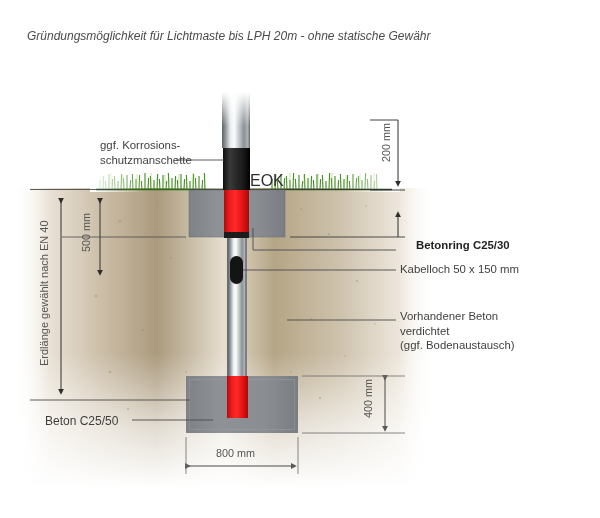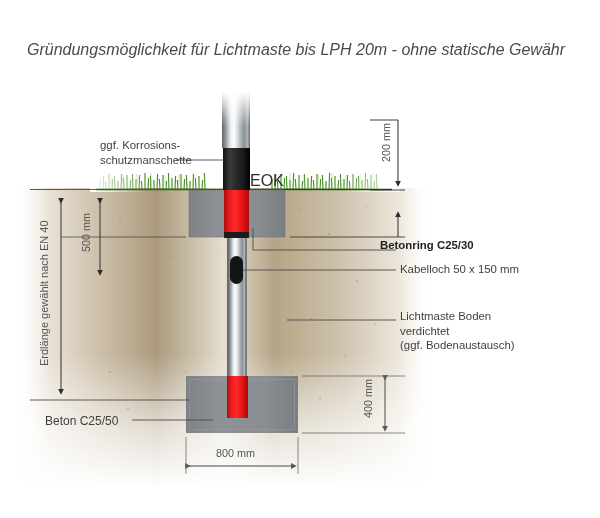--- a/index.html
+++ b/index.html
@@ -19,24 +19,24 @@
   
   #header { position: absolute; left: 27px; top: 28px; }
   #title {
     font-size: 12.5px;
     font-weight: bold;
     color: #2b2b2b;
     letter-spacing: -0.1px;
     white-space: nowrap;
   }
   #subtitle {
-    font-size: 16px;
+    font-size: 12px;
     font-style: italic;
     color: #4a4a4a;
-    margin-top: 13px;
+    margin-top: 1px;
     white-space: nowrap;
   }
 
   
   #canvas { position: absolute; left: 0; top: 0; width: 600px; height: 518px; }
   #canvas svg { position: absolute; left: 0; top: 0; }
 
   
   .lbl {
     position: absolute;
@@ -51,21 +51,21 @@
     font-size: 10.8px;
     color: #555;
     white-space: nowrap;
   }
   .vert {
     transform-origin: 0 0;
     transform: rotate(-90deg);
   }
   #lbl-korrosion { left: 53px;  top: 138px; margin-left: 47px; }
   #lbl-eok      { left: 250px; top: 174px; font-size: 16px; color: #2d2d2d; }
-  #lbl-betonring{ left: 380px; top: 238px; text-align: center; }
+  #lbl-betonring{ left: 416px; top: 238px; text-align: center; }
   #lbl-kabelloch{ left: 400px; top: 262px; }
   #lbl-boden    { left: 400px; top: 309px; }
   #lbl-beton    { left: 45px;  top: 414px; font-size: 12px; }
 
   #dim-200  { left: 380px; top: 162px; }
   #dim-500  { left: 80px;  top: 252px; }
   #dim-400  { left: 362px; top: 418px; }
   #dim-800  { left: 216px; top: 447px; }
   #dim-erd  { left: 38px;  top: 366px; font-size: 11px; }
 </style>
@@ -315,21 +315,21 @@
 
 <div class="lbl" id="lbl-korrosion">ggf. Korrosions-
 schutzmanschette</div>
 
 <div class="lbl" id="lbl-eok">EOK</div>
 
 <div class="lbl bold" id="lbl-betonring">Betonring C25/30</div>
 
 <div class="lbl" id="lbl-kabelloch">Kabelloch 50 x 150 mm</div>
 
-<div class="lbl" id="lbl-boden">Lichtmaste Boden
+<div class="lbl" id="lbl-boden">Vorhandener Beton
 verdichtet
 (ggf. Bodenaustausch)</div>
 
 <div class="lbl" id="lbl-beton">Beton C25/50</div>
 
 <div class="dim vert" id="dim-200">200 mm</div>
 
 <div class="dim vert" id="dim-500">500 mm</div>
 
 <div class="dim vert" id="dim-400">400 mm</div>

